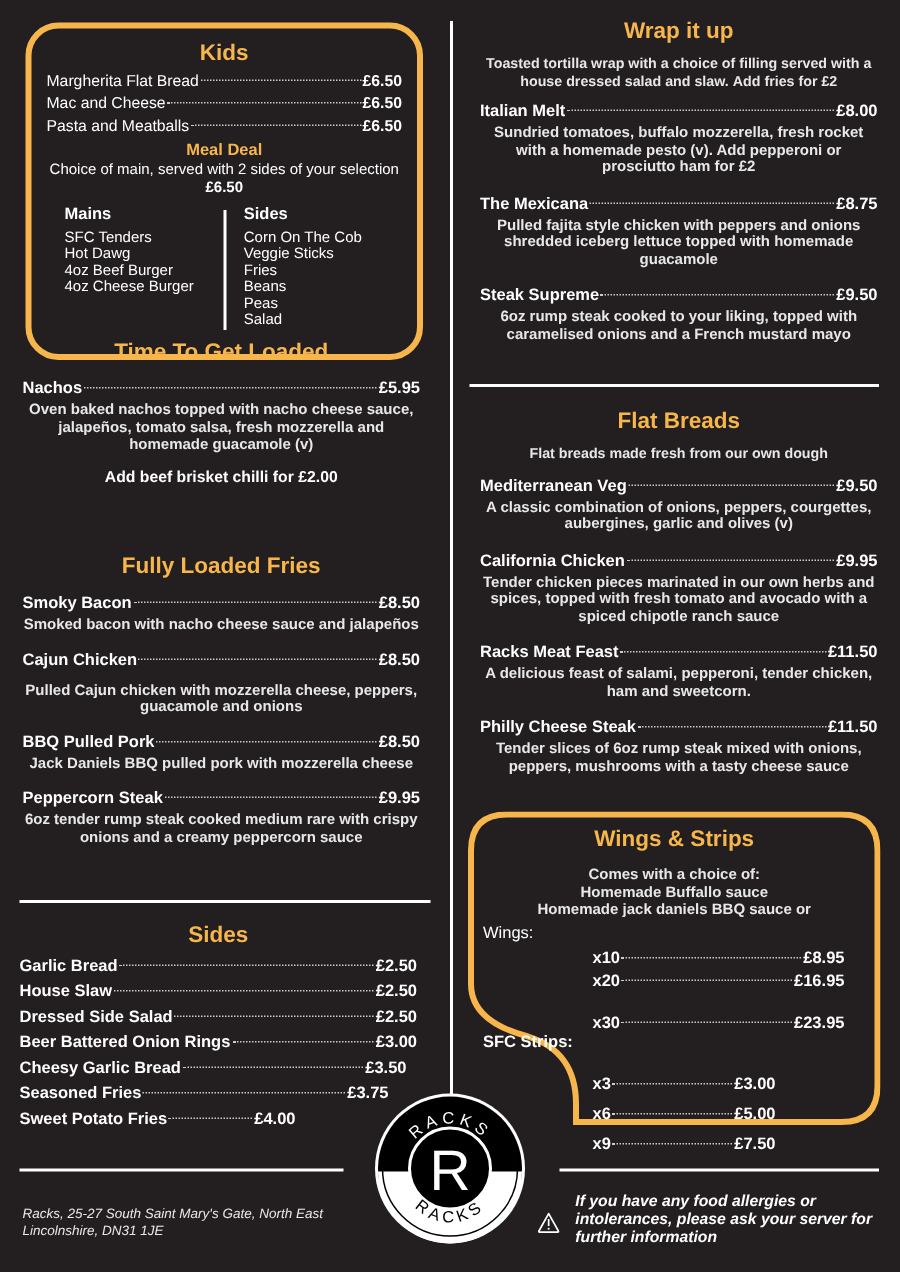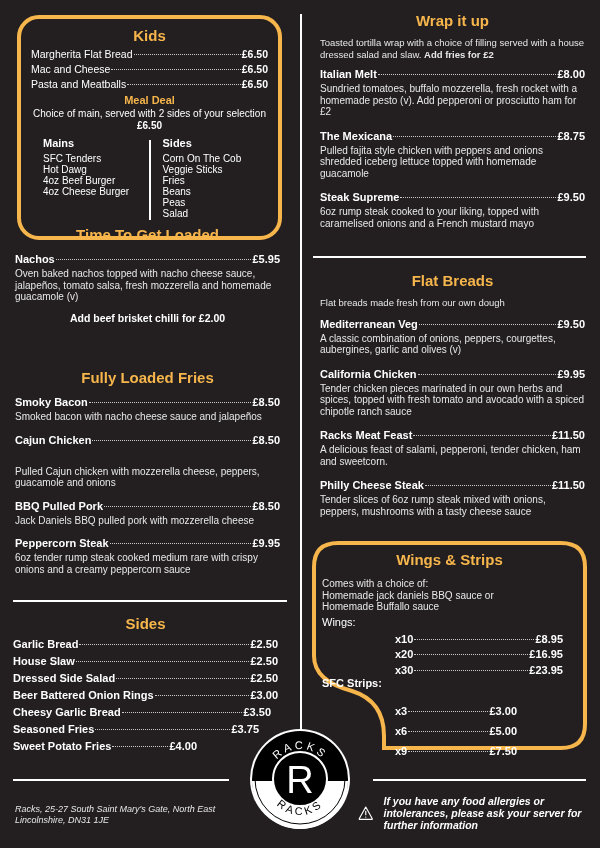--- a/index.html
+++ b/index.html
@@ -1,21 +1,21 @@
 <!DOCTYPE html>
 <html><head>
 <meta charset="utf-8">
 <style>
   * { box-sizing: border-box; margin: 0; padding: 0; }
   html, body { width: 600px; height: 848px; background: #231f20; overflow: hidden; }
   body { position: relative; font-family: "Liberation Sans", sans-serif; color: #ffffff; }
   .section-title { color: #f7b64c; font-weight: bold; text-align: center; font-size: 15px; }
   .item-row { display: flex; align-items: baseline; font-weight: bold; font-size: 11px; white-space: nowrap; }
   .item-row .dots { flex: 1; border-bottom: 1px dotted #ccc; margin: 0 1px; transform: translateY(-3px); }
-  .desc { text-align: left; font-size: 10px; color: #e8e8e8; line-height: 11.5px; }
+  .desc { text-align: center; font-size: 10px; color: #e8e8e8; line-height: 11.5px; font-weight: bold; }
   .plain-row { display: flex; align-items: baseline; font-size: 10.5px; white-space: nowrap; }
   .plain-row .dots { flex: 1; border-bottom: 1px dotted #ccc; margin: 0 1px; transform: translateY(-3px); }
 
   
   #kids-box { position: absolute; left: 17px; top: 15px; width: 265px; height: 225px;
     border: 4px solid #f7b64c; border-radius: 22px; padding: 8px 10px; }
   #kids-box .section-title { font-size: 15px; margin-bottom: 4px; }
   #kids-box .plain-row { margin-bottom: 3px; }
   #kids-box .meal-title { color: #f7b64c; font-weight: bold; font-size: 11px; text-align: center; margin-top: 4px; }
   #kids-box .meal-desc { text-align: center; font-size: 10px; line-height: 12px; margin-top: 2px; }
@@ -39,21 +39,21 @@
 
   
   #wings-box { position: absolute; left: 312px; top: 541px; width: 275px; height: 209px; }
   #wings-box svg { position: absolute; left: 0; top: 0; }
   #wings-content { position: absolute; left: 0; top: 0; width: 100%; height: 100%; padding: 10px 10px 0 10px; }
 
   
   #logo { position: absolute; left: 248px; top: 727px; width: 104px; height: 104px; }
 
   #address { position: absolute; left: 15px; top: 804px; width: 230px; font-size: 9px; font-style: italic; line-height: 11px; color: #e8e8e8; }
-  #allergy { position: absolute; left: 358px; top: 795px; width: 235px; display: flex; align-items: center; }
+  #allergy { position: absolute; left: 358px; top: 795px; width: 235px; display: flex; align-items: flex-end; }
   #allergy-text { font-size: 10.5px; font-weight: bold; font-style: italic; line-height: 12px; margin-left: 10px; }
 </style>
 </head>
 <body>
 
 <div id="kids-box">
   <div class="section-title">Kids</div>
   <div class="plain-row">
     <span>Margherita Flat Bread</span>
       <span class="dots"></span>
@@ -111,21 +111,21 @@
     <span>Smoky Bacon</span>
       <span class="dots"></span>
       <span>£8.50</span>
   </div>
   <div class="desc" style="margin-top:3px;margin-bottom:11px">Smoked bacon with nacho cheese sauce and jalapeños</div>
   <div class="item-row">
     <span>Cajun Chicken</span>
       <span class="dots"></span>
       <span>£8.50</span>
   </div>
-  <div class="desc" style="margin-top:20px;margin-bottom:11px">Pulled Cajun chicken with mozzerella cheese, peppers, guacamole and onions</div>
+  <div class="desc" style="margin-top:9px;margin-bottom:11px">Pulled Cajun chicken with mozzerella cheese, peppers, guacamole and onions</div>
   <div class="item-row">
     <span>BBQ Pulled Pork</span>
       <span class="dots"></span>
       <span>£8.50</span>
   </div>
   <div class="desc" style="margin-top:3px;margin-bottom:11px">Jack Daniels BBQ pulled pork with mozzerella cheese</div>
   <div class="item-row">
     <span>Peppercorn Steak</span>
       <span class="dots"></span>
       <span>£9.95</span>
@@ -235,31 +235,31 @@
 </div>
 
 <div id="wings-box">
   <svg width="275" height="209" viewBox="0 0 275 209">
     <path d="M26 2 H249 Q273 2 273 26 V183 Q273 207 249 207 H72 V195 Q72 160 40 150 Q2 140 2 115 V26 Q2 2 26 2 Z" fill="none" stroke="#f7b64c" stroke-width="4"></path>
   </svg>
   <div id="wings-content">
     <div class="section-title" style="margin-bottom:10px">Wings &amp; Strips</div>
     <div class="desc" style="font-size:10px">
       <div>Comes with a choice of:</div>
+      <div>Homemade Buffallo sauce</div>
       <div>Homemade jack daniels BBQ sauce or</div>
-      <div>Homemade Buffallo sauce</div>
     </div>
     <div style="font-weight:normal;font-size:11px;margin-top:3px">Wings:</div>
     <div style="margin-left:73px;margin-top:5px;width:168px">
       <div class="item-row" style="margin-bottom:3px">
           <span>x10</span>
           <span class="dots"></span>
           <span>£8.95</span>
         </div>
-      <div class="item-row" style="margin-bottom:4px">
+      <div class="item-row" style="margin-bottom:16px">
           <span>x20</span>
           <span class="dots"></span>
           <span>£16.95</span>
         </div>
       <div class="item-row">
           <span>x30</span>
           <span class="dots"></span>
           <span>£23.95</span>
         </div>
     </div>

